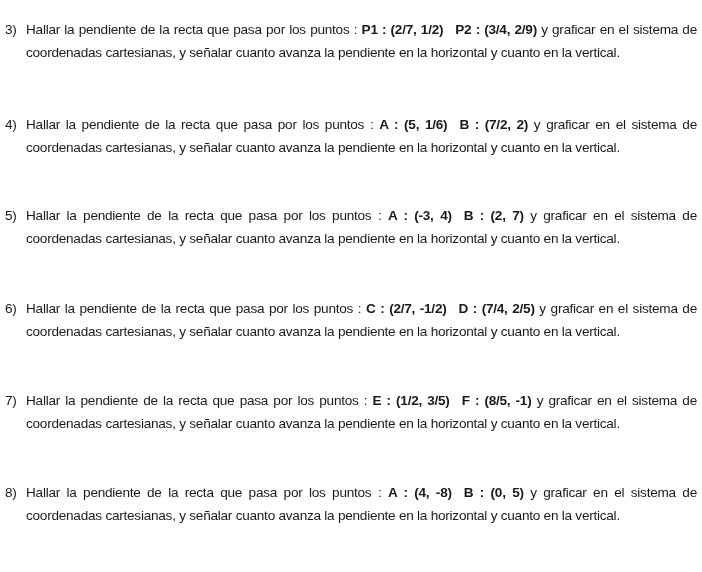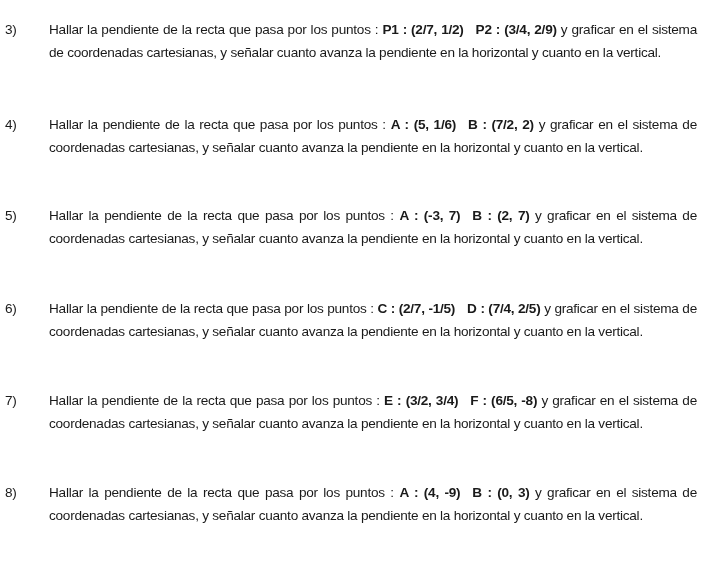--- a/index.html
+++ b/index.html
@@ -1,52 +1,52 @@
 <!DOCTYPE html>
 <html><head>
 <meta charset="utf-8">
 <style>
   html, body { margin: 0; padding: 0; background: #ffffff; }
   body { width: 702px; height: 572px; overflow: hidden; position: relative;
          font-family: "Liberation Sans", "DejaVu Sans", sans-serif; color: #1a1a1a; }
   .doc { position: absolute; left: 0; top: 0; width: 702px; }
   .item { position: absolute; left: 5px; width: 692px; font-size: 13.6px; line-height: 23px; letter-spacing: -0.25px; }
   .num { position: absolute; left: 0; top: 0; width: 26px; }
-  .body { margin-left: 44px; text-align: justify; text-align-last: left; }
+  .body { margin-left: 21px; text-align: justify; text-align-last: left; }
   b { font-weight: bold; }
   .gap { display: inline-block; width: 12px; }
 </style>
 </head>
 <body>
 
 <div class="doc">
 
   <div class="item" style="top:18px;">
     <span class="num">3)</span>
     <div class="body"><span>Hallar la pendiente de la recta que pasa por los puntos : </span><b>P1 : (2/7, 1/2)</b><span class="gap"></span><b>P2 : (3/4, 2/9)</b><span> y graficar en el sistema de coordenadas cartesianas, y señalar cuanto avanza la pendiente en la horizontal y cuanto en la vertical.</span></div>
   </div>
 
   <div class="item" style="top:113px;">
     <span class="num">4)</span>
     <div class="body"><span>Hallar la pendiente de la recta que pasa por los puntos : </span><b>A : (5, 1/6)</b><span class="gap"></span><b>B : (7/2,  2)</b><span> y graficar en el sistema de coordenadas cartesianas, y señalar cuanto avanza la pendiente en la horizontal y cuanto en la vertical.</span></div>
   </div>
 
   <div class="item" style="top:204px;">
     <span class="num">5)</span>
-    <div class="body"><span>Hallar la pendiente de la recta que pasa por los puntos : </span><b>A : (-3, 7)</b><span class="gap"></span><b>B : (2, 7)</b><span> y graficar en el sistema de coordenadas cartesianas, y señalar cuanto avanza la pendiente en la horizontal y cuanto en la vertical.</span></div>
+    <div class="body"><span>Hallar la pendiente de la recta que pasa por los puntos : </span><b>A : (-3, 4)</b><span class="gap"></span><b>B : (2, 7)</b><span> y graficar en el sistema de coordenadas cartesianas, y señalar cuanto avanza la pendiente en la horizontal y cuanto en la vertical.</span></div>
   </div>
 
   <div class="item" style="top:297px;">
     <span class="num">6)</span>
-    <div class="body"><span>Hallar la pendiente de la recta que pasa por los puntos : </span><b>C : (2/7,  -1/5)</b><span class="gap"></span><b>D : (7/4, 2/5)</b><span> y graficar en el sistema de coordenadas cartesianas, y señalar cuanto avanza la pendiente en la horizontal y cuanto en la vertical.</span></div>
+    <div class="body"><span>Hallar la pendiente de la recta que pasa por los puntos : </span><b>C : (2/7,  -1/2)</b><span class="gap"></span><b>D : (7/4, 2/5)</b><span> y graficar en el sistema de coordenadas cartesianas, y señalar cuanto avanza la pendiente en la horizontal y cuanto en la vertical.</span></div>
   </div>
 
   <div class="item" style="top:389px;">
     <span class="num">7)</span>
-    <div class="body"><span>Hallar la pendiente de la recta que pasa por los puntos : </span><b>E : (3/2,  3/4)</b><span class="gap"></span><b>F : (6/5,  -8)</b><span> y graficar en el sistema de coordenadas cartesianas, y señalar cuanto avanza la pendiente en la horizontal y cuanto en la vertical.</span></div>
+    <div class="body"><span>Hallar la pendiente de la recta que pasa por los puntos : </span><b>E : (1/2,  3/5)</b><span class="gap"></span><b>F : (8/5,  -1)</b><span> y graficar en el sistema de coordenadas cartesianas, y señalar cuanto avanza la pendiente en la horizontal y cuanto en la vertical.</span></div>
   </div>
 
   <div class="item" style="top:481px;">
     <span class="num">8)</span>
-    <div class="body"><span>Hallar la pendiente de la recta que pasa por los puntos : </span><b>A : (4,  -9)</b><span class="gap"></span><b>B : (0, 3)</b><span> y graficar en el sistema de coordenadas cartesianas, y señalar cuanto avanza la pendiente en la horizontal y cuanto en la vertical.</span></div>
+    <div class="body"><span>Hallar la pendiente de la recta que pasa por los puntos : </span><b>A : (4,  -8)</b><span class="gap"></span><b>B : (0, 5)</b><span> y graficar en el sistema de coordenadas cartesianas, y señalar cuanto avanza la pendiente en la horizontal y cuanto en la vertical.</span></div>
   </div>
 
 </div>
 
 </body></html>

